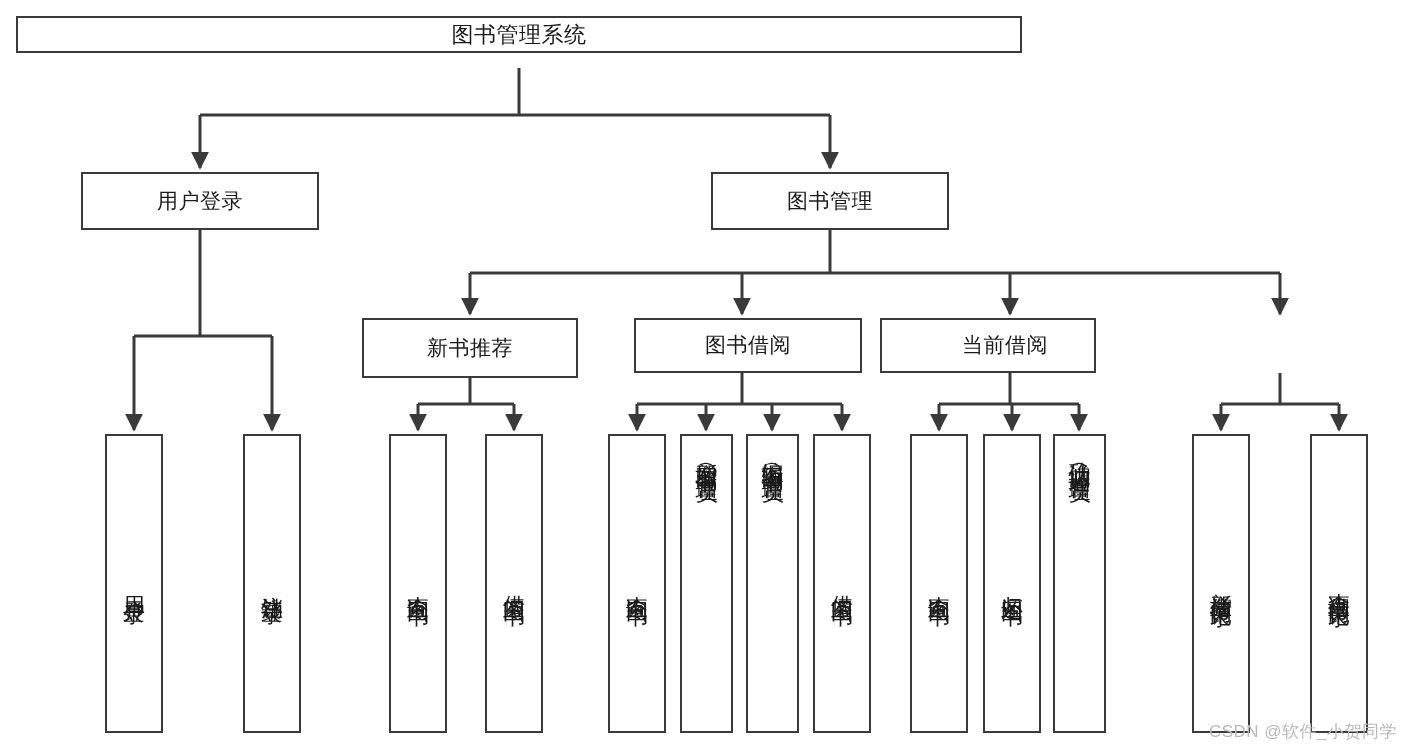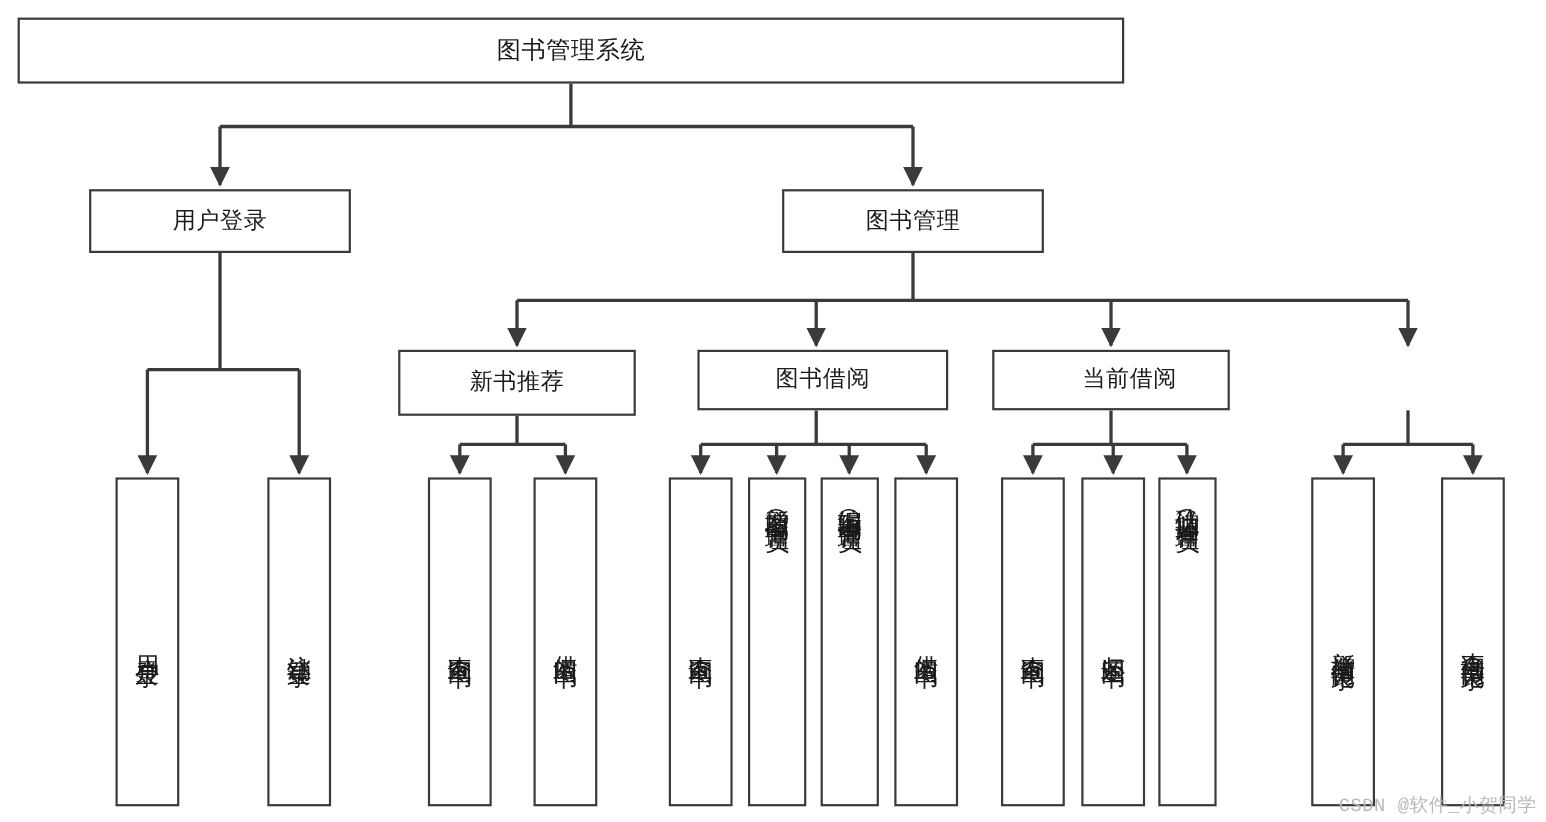--- a/index.html
+++ b/index.html
@@ -65,21 +65,21 @@
     padding-top: 0;
   }
   .watermark {
     position: absolute;
     right: 8px;
     bottom: 4px;
     font-size: 17px;
     color: #b9b9b9;
     letter-spacing: 0.5px;
     white-space: nowrap;
-    font-family: Liberation Mono, monospace;
+    font-family: Liberation Sans, sans-serif;
   }
 </style>
 </head>
 <body>
 
 <div id="canvas">
 
   <svg class="links" viewBox="0 0 1405 747" xmlns="http://www.w3.org/2000/svg">
     <defs>
       <marker id="arrow" viewBox="0 0 10 10" refX="9" refY="5" markerWidth="6" markerHeight="6" orient="auto-start-reverse">
@@ -123,41 +123,41 @@
       <path d="M 1012 404 L 1012 430" marker-end="url(#arrow)"></path>
       <path d="M 1079 404 L 1079 430" marker-end="url(#arrow)"></path>
 
       <path d="M 1280 373 L 1280 404"></path>
       <path d="M 1221 404 L 1339 404"></path>
       <path d="M 1221 404 L 1221 430" marker-end="url(#arrow)"></path>
       <path d="M 1339 404 L 1339 430" marker-end="url(#arrow)"></path>
     </g>
   </svg>
 
-  <div class="node root horiz" style="left:16px; top:16px; width:1006px; height:60px;">
+  <div class="node root horiz" style="left:16px; top:16px; width:1006px; height:37px;">
     <span class="lbl">图书管理系统</span>
   </div>
 
   <div class="node horiz" style="left:81px; top:172px; width:238px; height:58px;">
     <span class="lbl">用户登录</span>
   </div>
 
   <div class="node horiz" style="left:711px; top:172px; width:238px; height:58px;">
     <span class="lbl">图书管理</span>
   </div>
 
   <div class="node horiz" style="left:362px; top:318px; width:216px; height:60px;">
     <span class="lbl">新书推荐</span>
   </div>
 
   <div class="node horiz" style="left:634px; top:318px; width:228px; height:55px;">
     <span class="lbl">图书借阅</span>
   </div>
 
-  <div class="node horiz" style="left:902px; top:318px; width:216px; height:55px;padding-left:34px;">
+  <div class="node horiz" style="left:880px; top:318px; width:216px; height:55px;padding-left:34px;">
     <span class="lbl">当前借阅</span>
   </div>
 
 
   <div class="node vert centered" style="left:105px; top:434px; width:58px; height:299px;">
     <span class="lbl">用户登录</span>
   </div>
 
   <div class="node vert centered" style="left:243px; top:434px; width:58px; height:299px;">
     <span class="lbl">注销登录</span>

